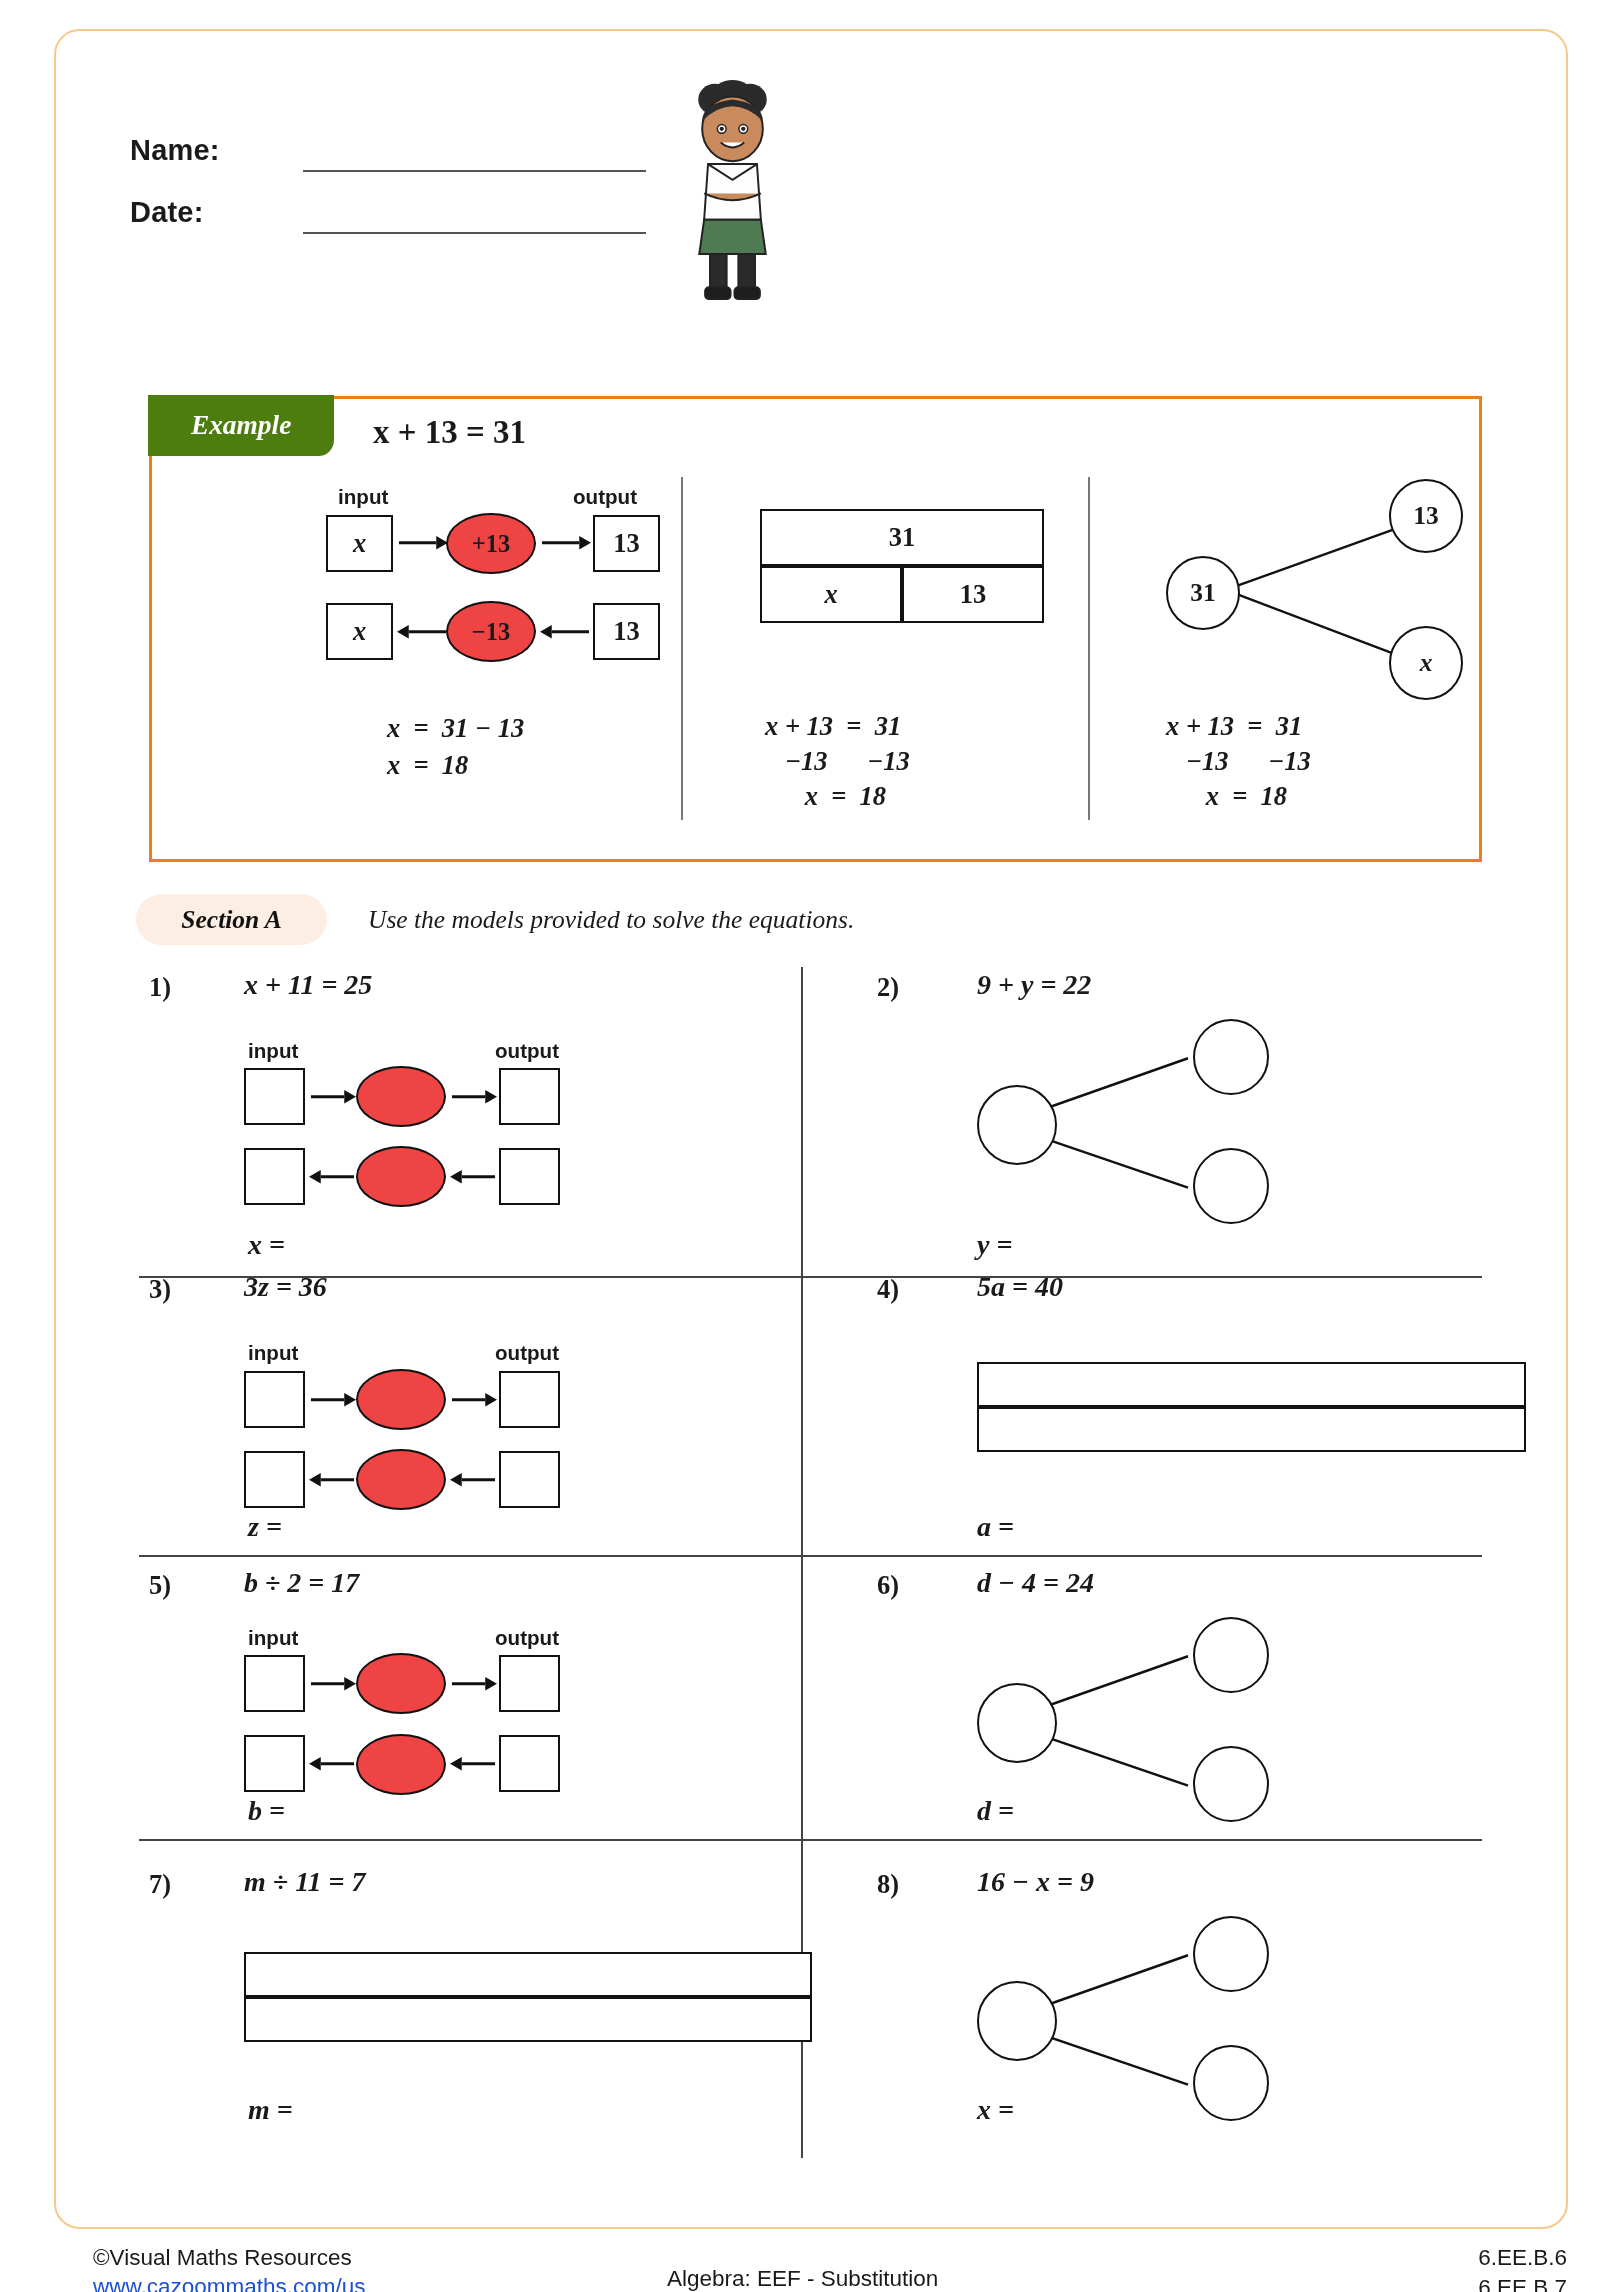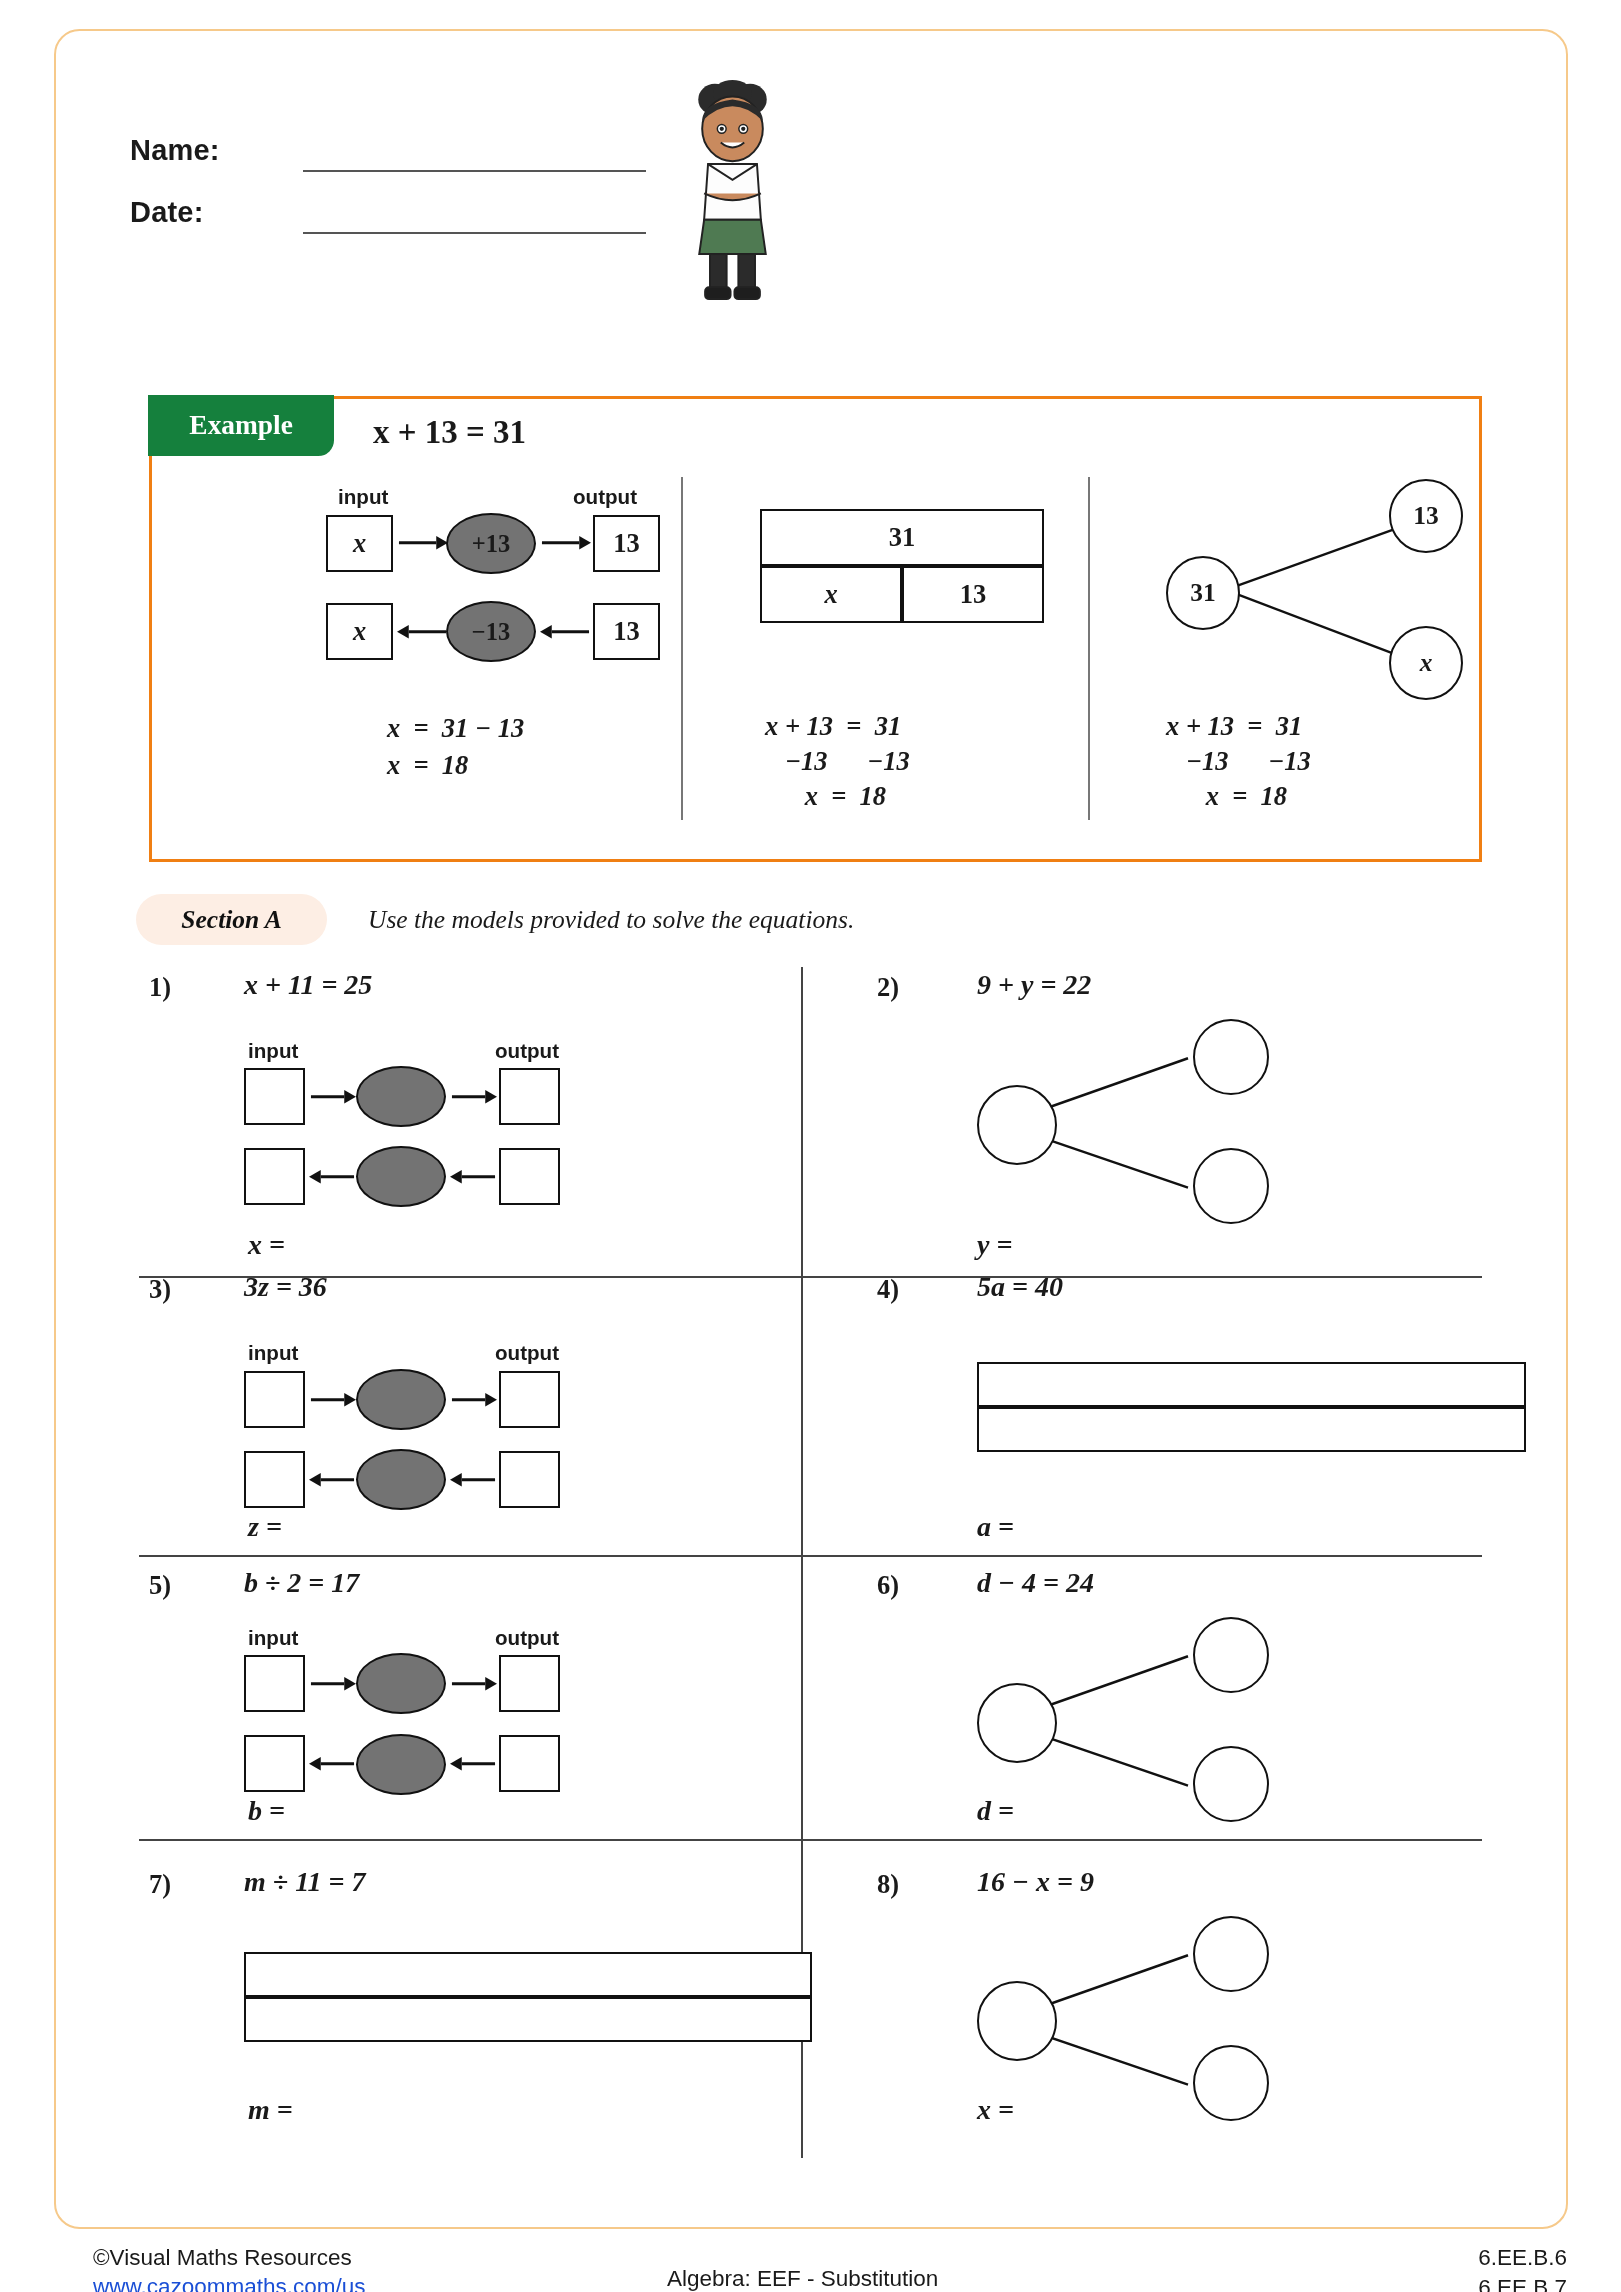--- a/index.html
+++ b/index.html
@@ -115,25 +115,26 @@
     border: 3.9px solid #f07f13;
     box-sizing: border-box;
     background: #fff;
   }
   .example-tag {
     position: absolute;
     left: -3.9px;
     top: -3.9px;
     width: 186px;
     height: 61px;
-    background: #15803d;
+    background: #4d7c0f;
     color: #fff;
     font-size: 27.4px;
     font-weight: bold;
     font-family: "Liberation Serif", serif;
+    font-style: italic;
     display: flex;
     align-items: center;
     justify-content: center;
     border-radius: 0 0 15.7px 0;
   }
   .example-eq {
     position: absolute;
     left: 221px;
     top: 14.7px;
     font-size: 33px;
@@ -173,21 +174,21 @@
     position: absolute;
     border: 2px solid #111;
     border-radius: 50%;
     box-sizing: border-box;
     display: flex;
     align-items: center;
     justify-content: center;
     font-family: "Liberation Serif", serif;
     font-weight: bold;
     font-size: 24.5px;
-    background: #737373;
+    background: #ef4444;
   }
   .circ {
     position: absolute;
     border: 2px solid #111;
     border-radius: 50%;
     box-sizing: border-box;
     display: flex;
     align-items: center;
     justify-content: center;
     font-family: "Liberation Serif", serif;

